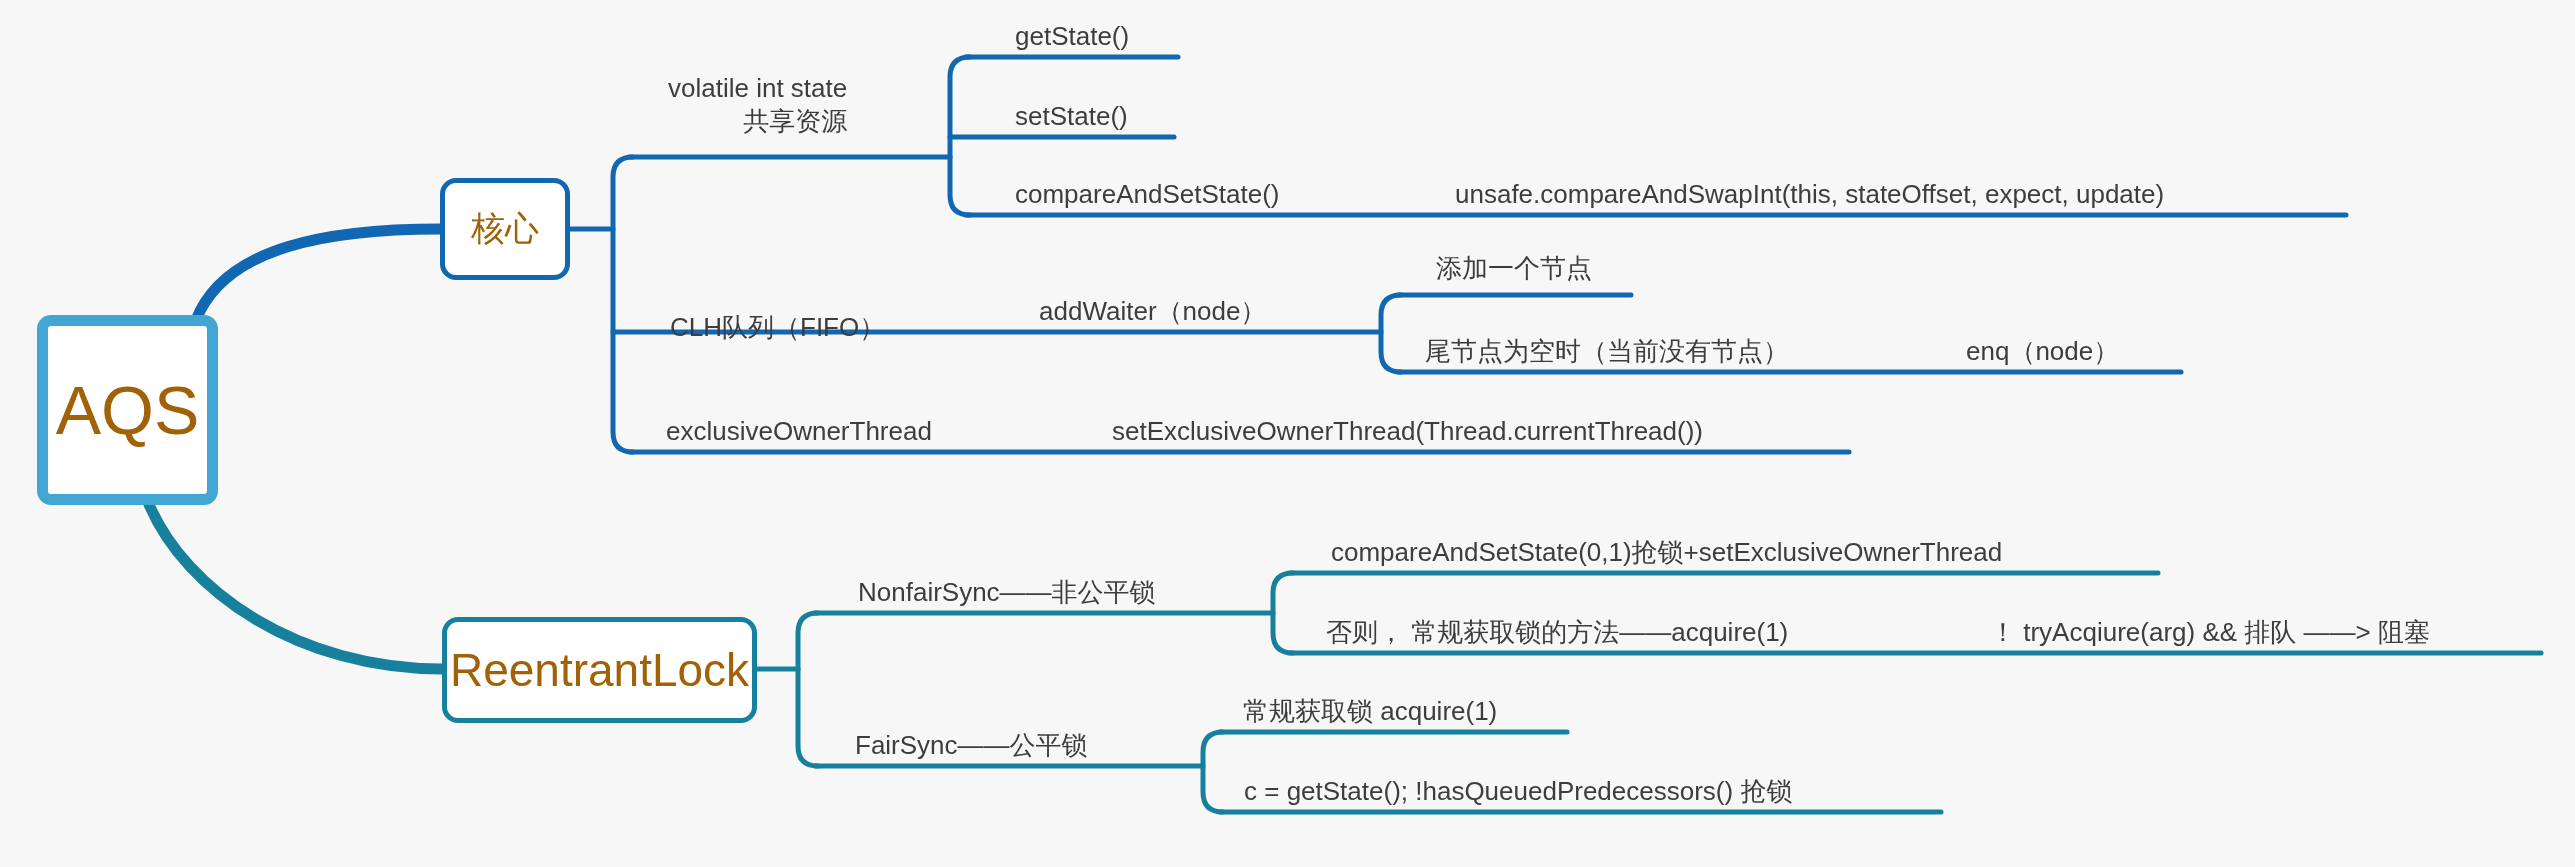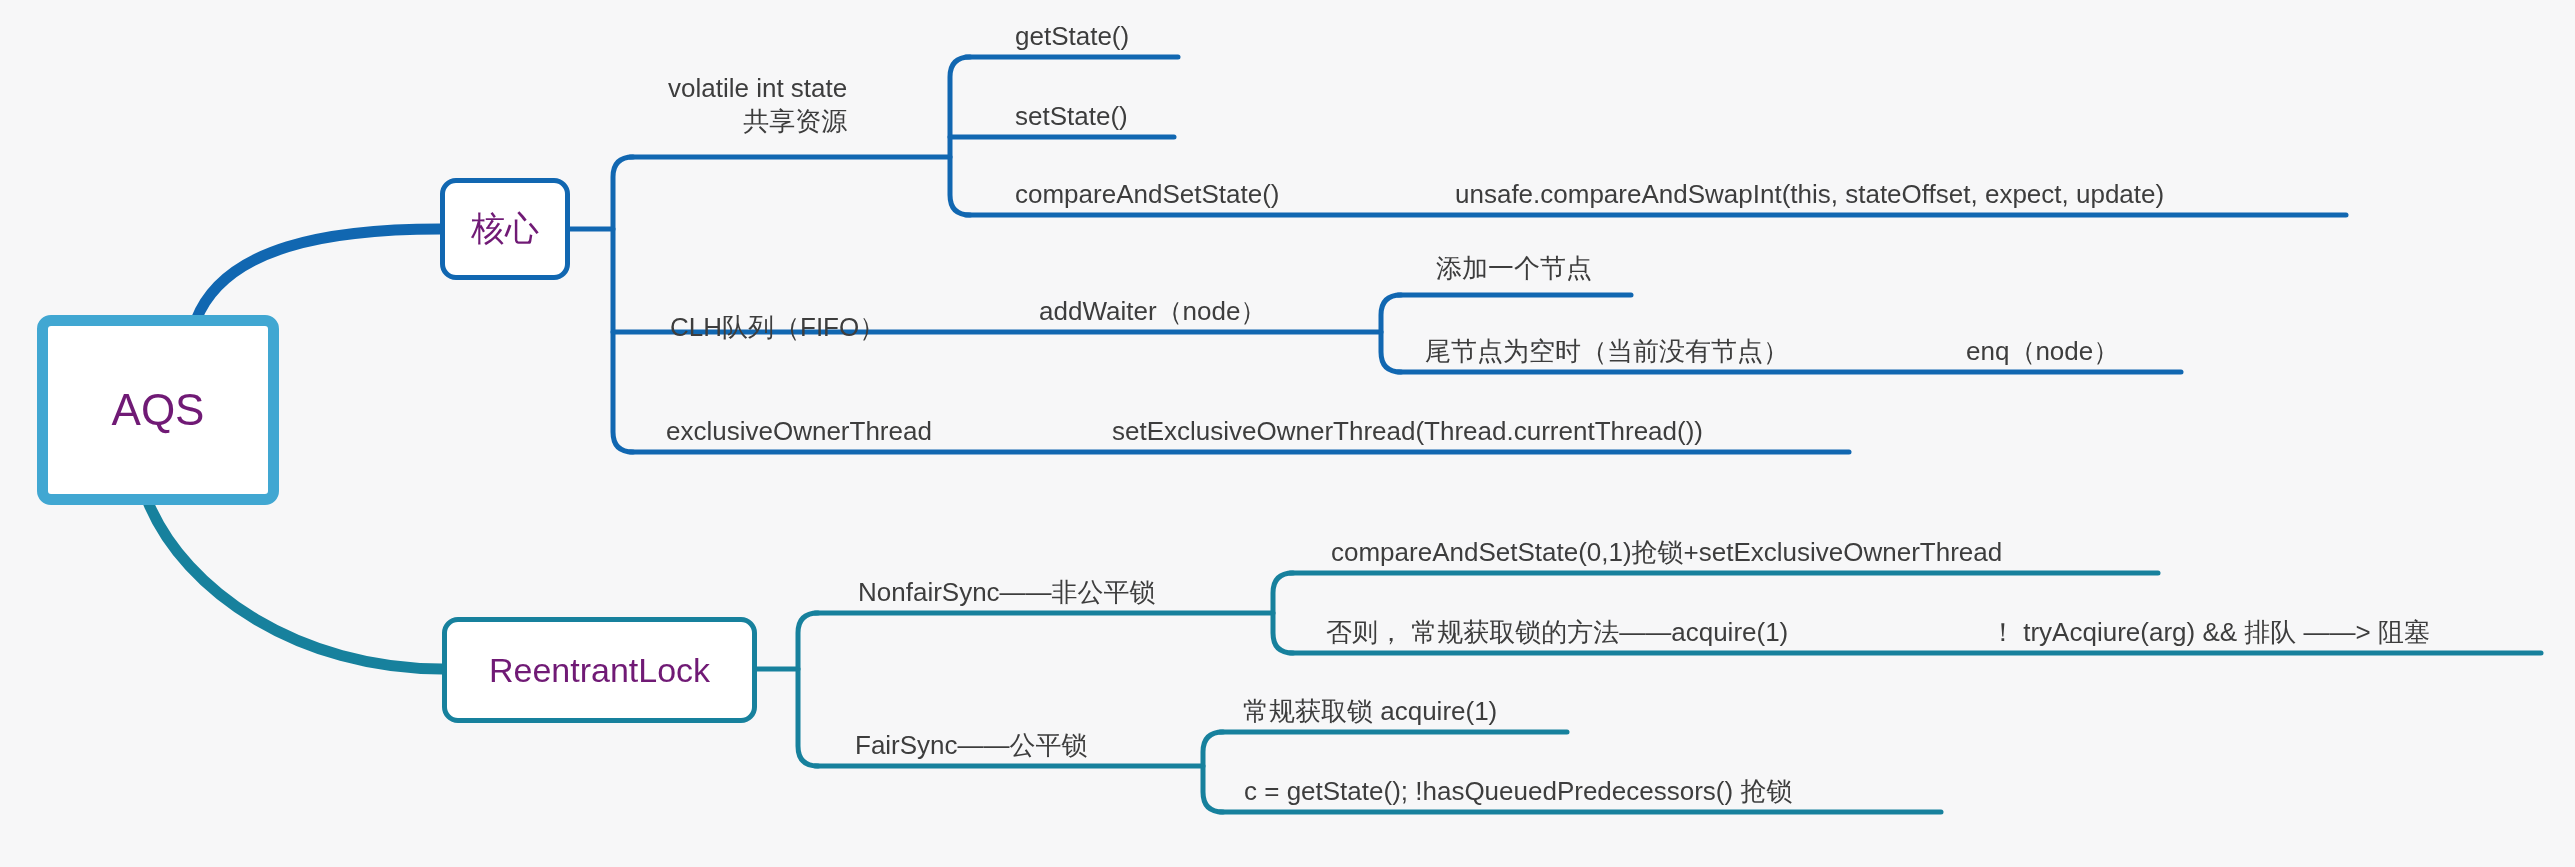--- a/index.html
+++ b/index.html
@@ -27,43 +27,43 @@
     line-height: 33px;
     white-space: pre-line;
     cursor: default;
   }
   .node-box {
     position: absolute;
     background: #ffffff;
     display: flex;
     align-items: center;
     justify-content: center;
-    color: #701a75;
+    color: #a16207;
     box-sizing: border-box;
   }
   .root-box {
     left: 37px; top: 315px;
-    width: 242px; height: 190px;
+    width: 181px; height: 190px;
     border: 11px solid #41a7d2;
     border-radius: 14px;
-    font-size: 44px;
+    font-size: 68px;
   }
   .core-box {
     left: 440px; top: 178px;
     width: 130px; height: 102px;
     border: 5px solid #1167b1;
     border-radius: 16px;
     font-size: 34px;
   }
   .rl-box {
     left: 442px; top: 617px;
     width: 315px; height: 106px;
     border: 5px solid #17819d;
     border-radius: 16px;
-    font-size: 34px;
+    font-size: 46px;
   }
 </style>
 </head>
 <body>
 
 <div class="canvas">
 
   <svg class="wires" viewBox="0 0 2575 867" fill="none" stroke-linecap="round" stroke-linejoin="round">
 
     <path d="M 196 320 C 225 246 330 229 440 229" stroke="#1167b1" stroke-width="11"></path>

